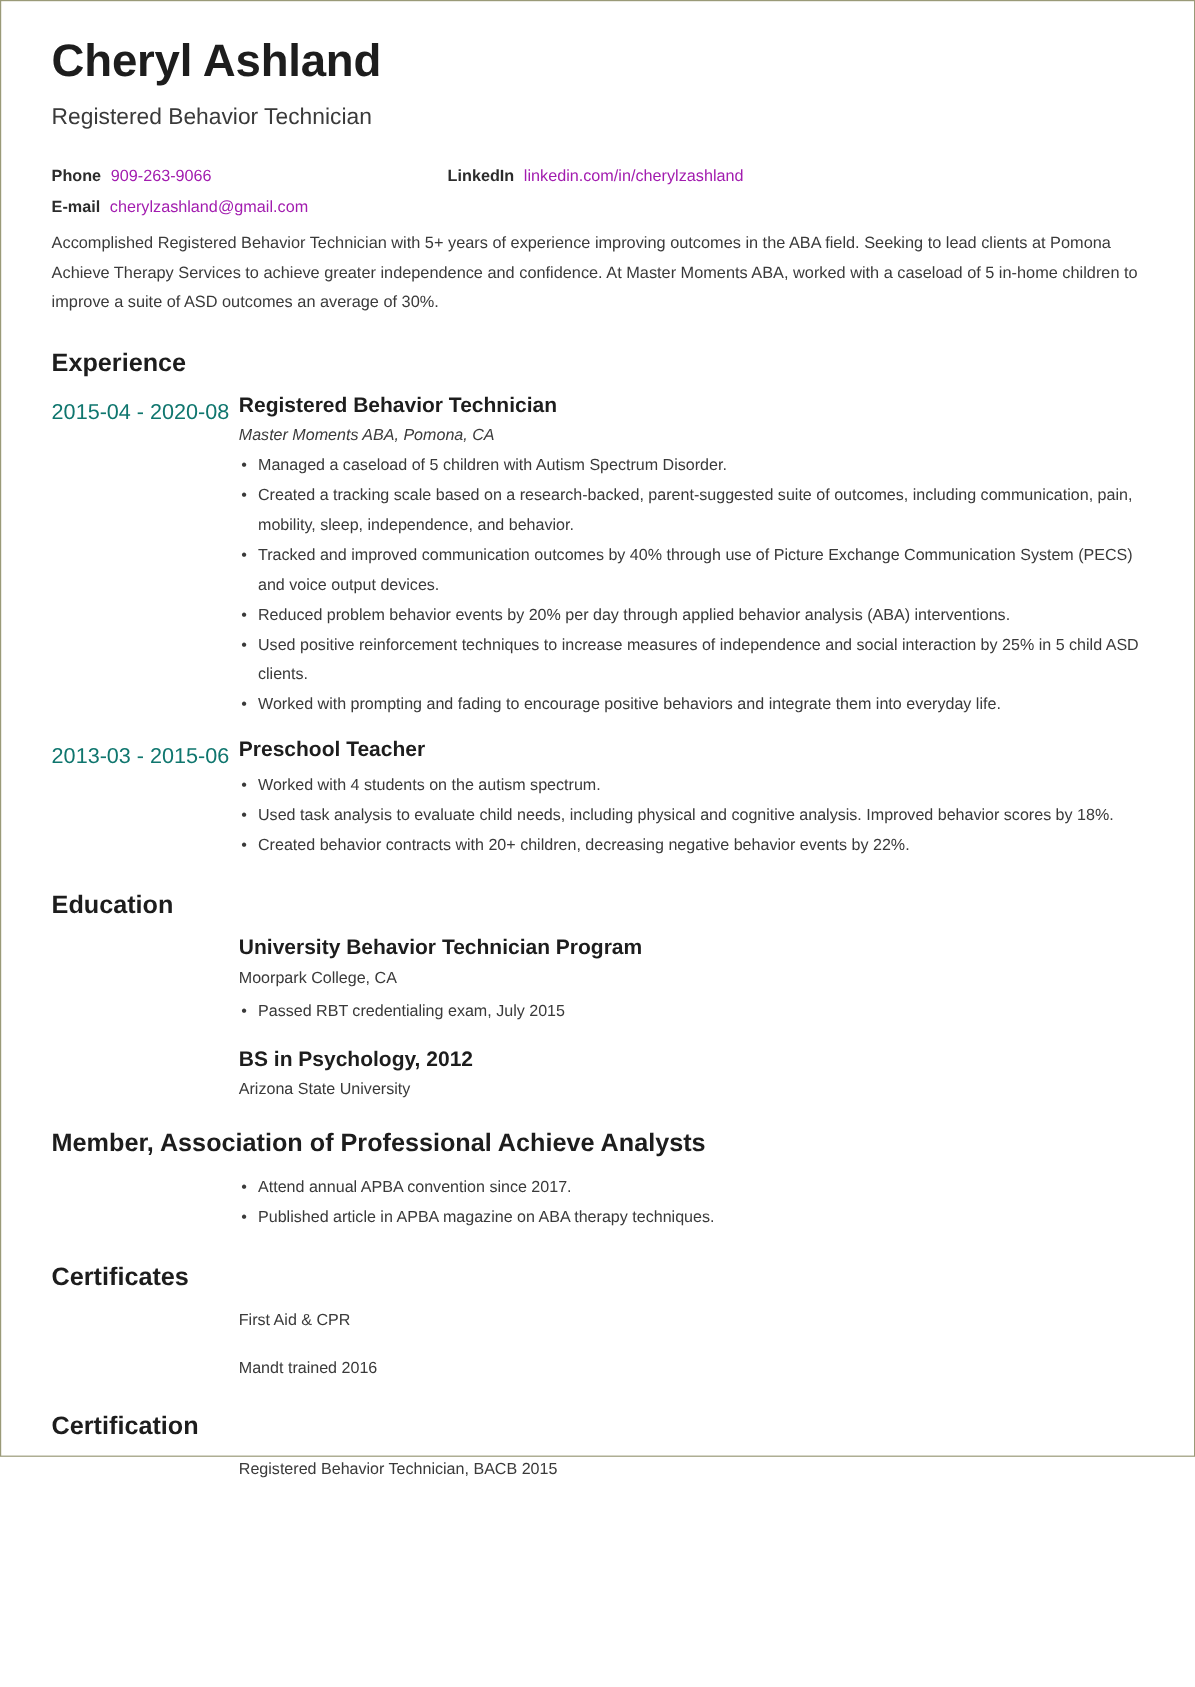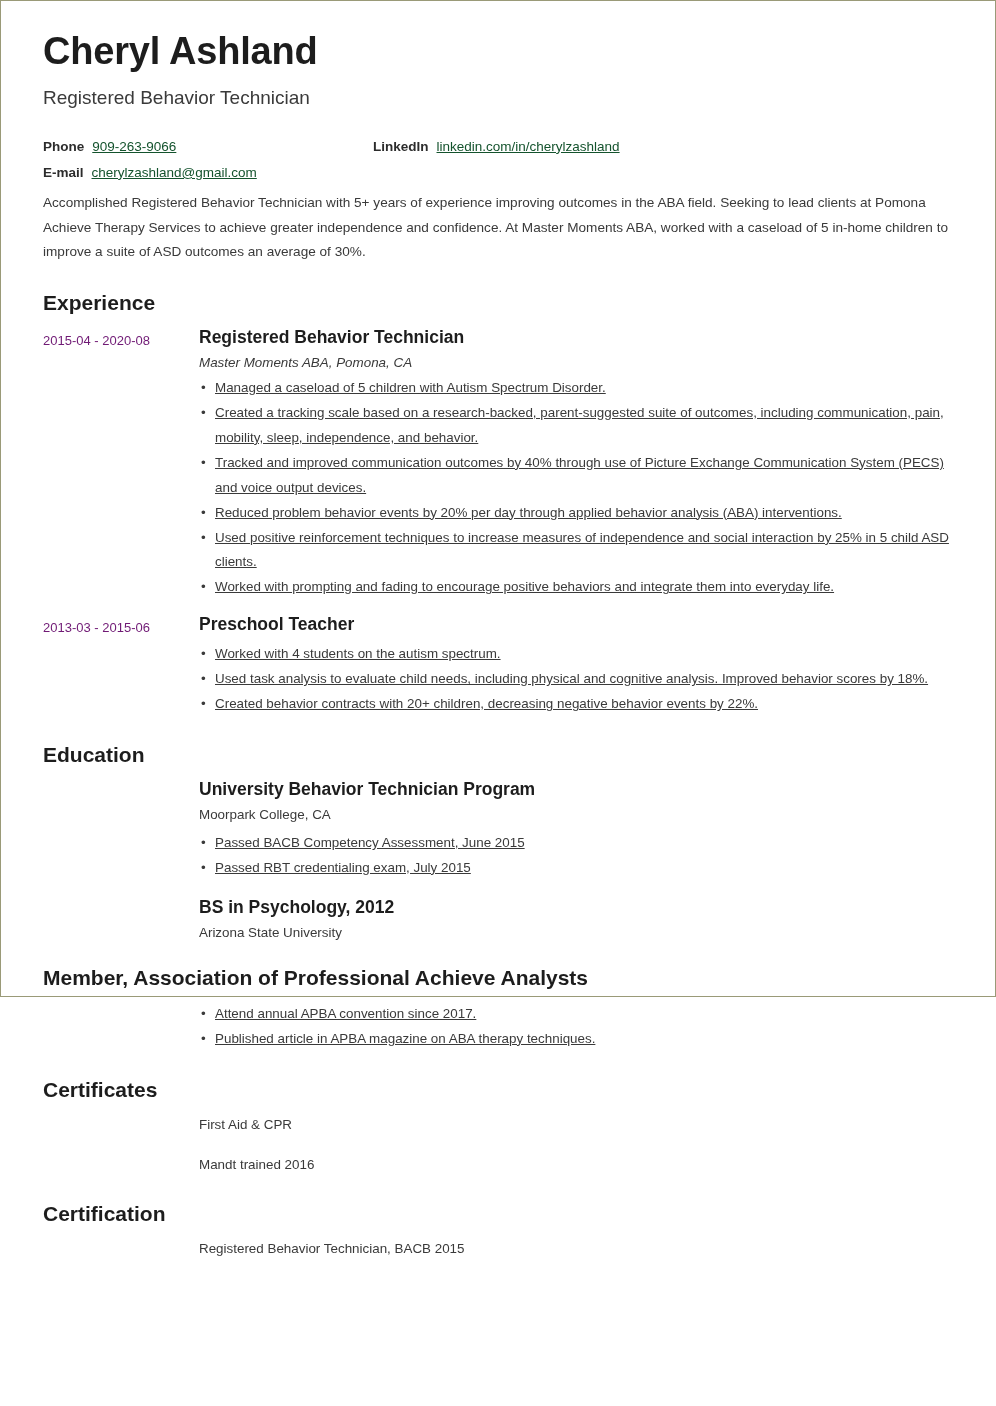--- a/index.html
+++ b/index.html
@@ -10,21 +10,21 @@
   body {
     width: 996px;
     height: 1406px;
     font-family: "Liberation Sans", sans-serif;
     color: #333333;
     overflow: hidden;
   }
   .page {
     position: relative;
     width: 996px;
-    height: 997px;
+    height: 1214px;
     box-sizing: border-box;
     border: 1px solid #9a9a78;
     background: #ffffff;
   }
   .inner {
     padding: 30px 44px 0 42px;
   }
 
   
   .name {
@@ -56,23 +56,22 @@
     align-items: baseline;
   }
   .contact-cell.left { width: 330px; }
   .contact-label {
     font-weight: bold;
     color: #2c2c2c;
     margin-right: 8px;
     white-space: nowrap;
   }
   .contact-value {
-    color: #14532d;
+    color: #a21caf;
     white-space: nowrap;
-    text-decoration: underline;
   }
 
   
   .summary {
     font-size: 13.6px;
     line-height: 1.82;
     color: #3a3a3a;
     max-width: 910px;
   }
 
@@ -88,22 +87,22 @@
   }
 
   
   .entry {
     display: flex;
     margin-bottom: 4px;
   }
   .entry-date {
     width: 156px;
     flex: 0 0 156px;
-    font-size: 13px;
-    color: #701a75;
+    font-size: 18px;
+    color: #0f766e;
     padding-top: 6px;
   }
   .entry-body {
     flex: 1 1 auto;
     padding-left: 0;
   }
   .entry-title {
     font-size: 17.5px;
     font-weight: bold;
     color: #1d1d1d;
@@ -124,21 +123,20 @@
     margin: 0;
     padding: 0;
   }
   ul.bullets li {
     position: relative;
     padding-left: 16px;
     font-size: 13.4px;
     line-height: 1.86;
     color: #3a3a3a;
     margin-bottom: 0px;
-    text-decoration: underline;
   }
   ul.bullets li:before {
     content: "\2022";
     position: absolute;
     left: 2px;
     top: 0;
     color: #3a3a3a;
   }
   .plain-line {
     font-size: 13.4px;
@@ -213,21 +211,20 @@
         </ul>
       </div>
     </div>
 
     <h2 class="section-title">Education</h2>
 
     <div class="indent-body">
       <div class="entry-title">University Behavior Technician Program</div>
       <div class="entry-sub plain">Moorpark College, CA</div>
       <ul class="bullets">
-        <li>Passed BACB Competency Assessment, June 2015</li>
         <li>Passed RBT credentialing exam, July 2015</li>
       </ul>
       <div class="gap-md"></div>
       <div class="entry-title">BS in Psychology, 2012</div>
       <div class="entry-sub plain">Arizona State University</div>
     </div>
 
     <h2 class="section-title wide">Member, Association of Professional Achieve Analysts</h2>
     <div class="indent-body">
       <ul class="bullets">

